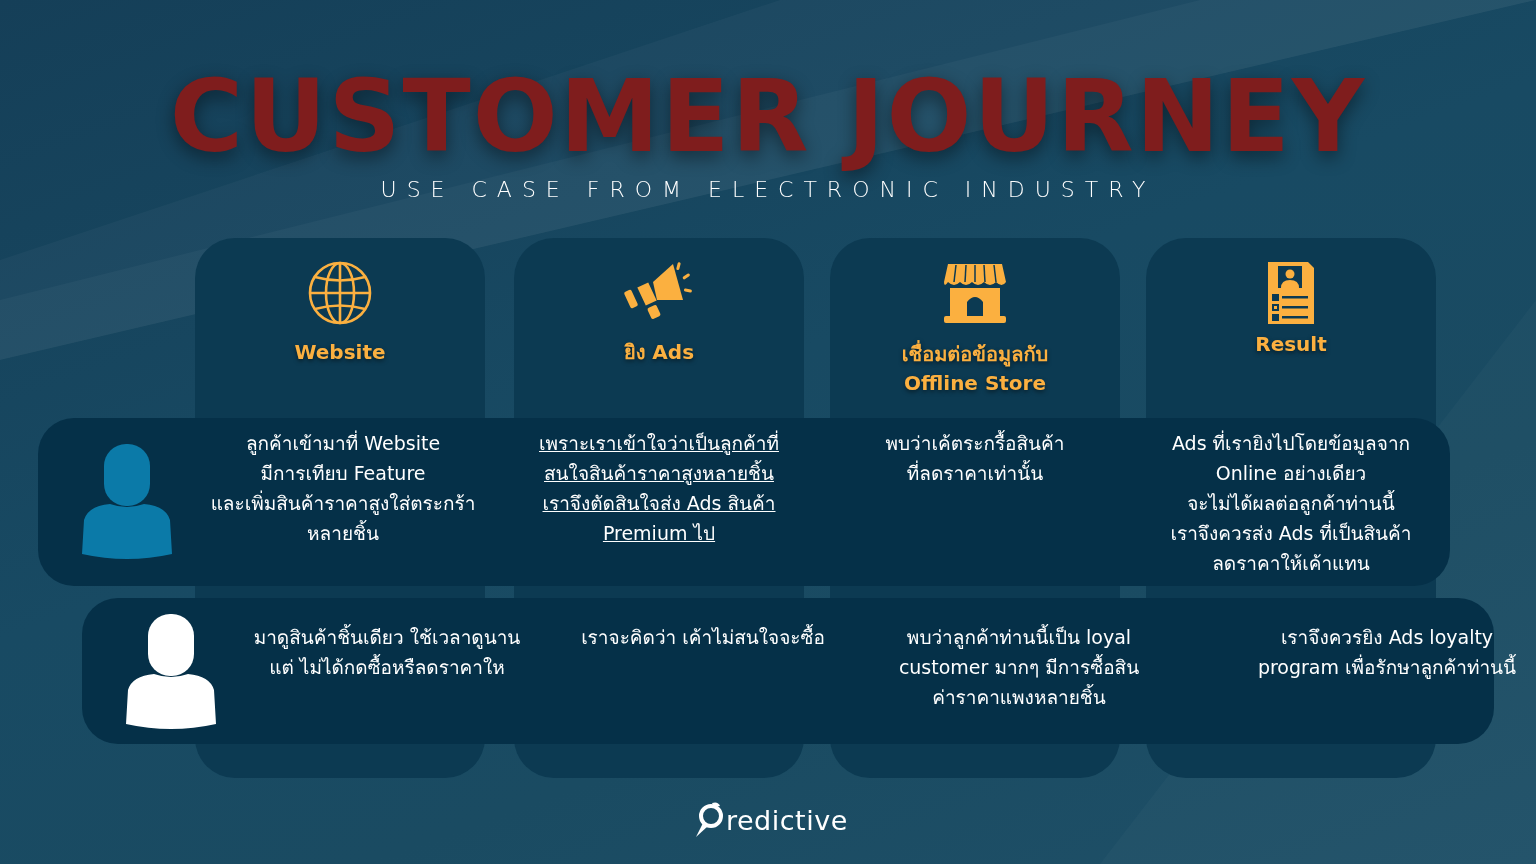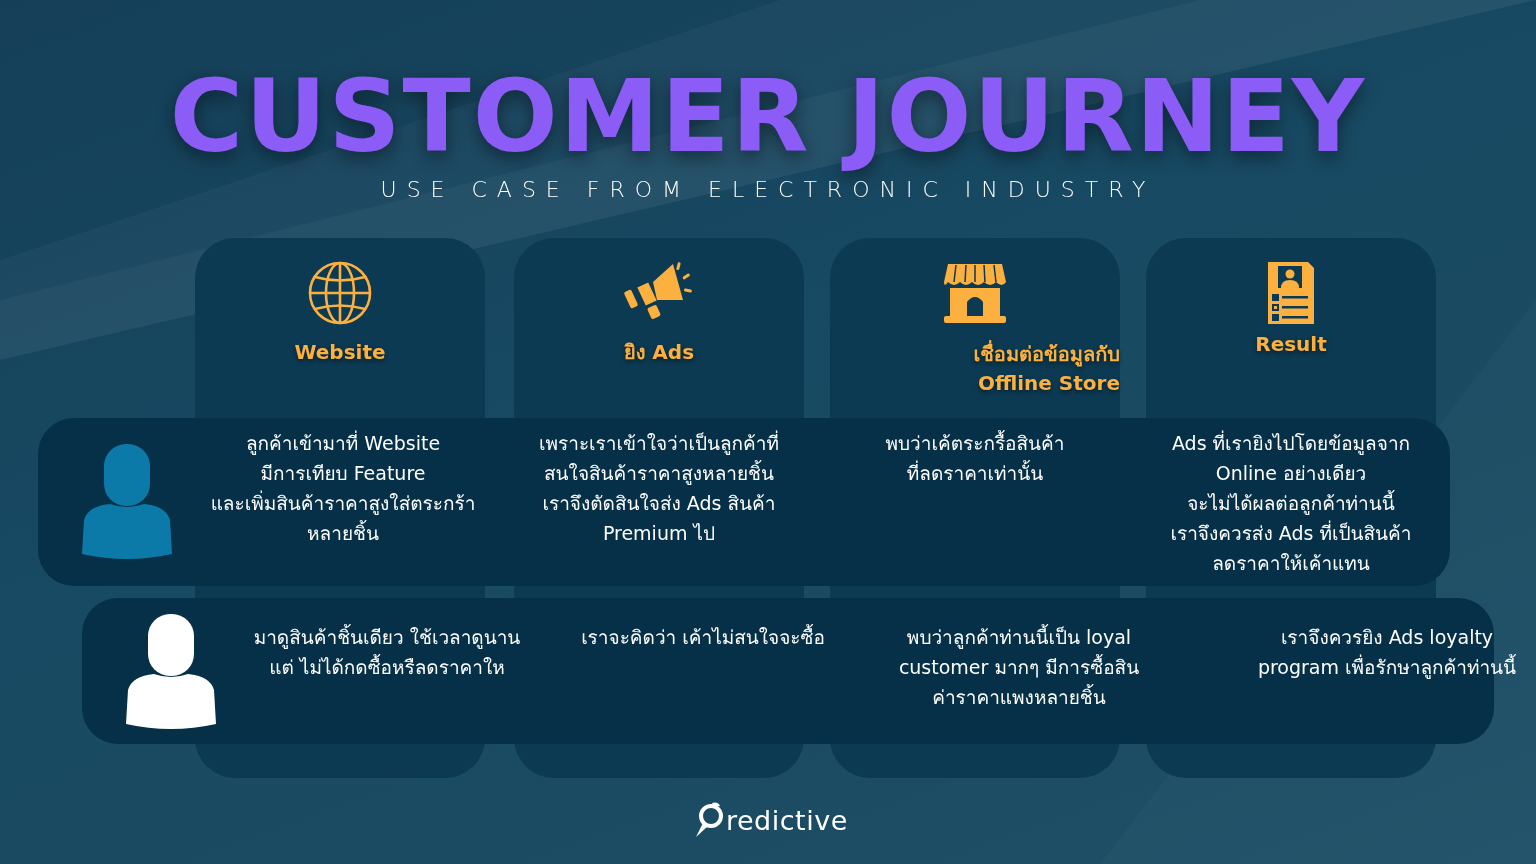--- a/index.html
+++ b/index.html
@@ -14,21 +14,21 @@
     position:absolute; left:0; top:0; width:1536px; height:864px;
     pointer-events:none;
   }
   .title {
     position:absolute; left:0; width:1536px; top:62px;
     text-align:center;
     font-family: "DejaVu Sans", sans-serif;
     font-weight:bold;
     font-size:100px; line-height:110px;
     letter-spacing:2px;
-    color:#8b5cf6;
+    color:#7f1d1d;
     text-shadow: 0 6px 18px rgba(0,0,0,0.45);
   }
   .subtitle {
     position:absolute; left:0; width:1536px; top:176px;
     text-align:center;
     font-family: "DejaVu Sans", sans-serif;
     font-size:22px; line-height:28px;
     letter-spacing:10px;
     color:#ffffff;
     font-weight:300;
@@ -116,21 +116,21 @@
       <rect x="2" y="56" width="62" height="7" rx="2"></rect>
       <g stroke="#0c3a52" stroke-width="1.5">
         <line x1="14" y1="5" x2="12" y2="22"></line>
           <line x1="24" y1="5" x2="23" y2="22"></line>
         <line x1="33" y1="5" x2="33" y2="22"></line>
           <line x1="42" y1="5" x2="43" y2="22"></line>
         <line x1="52" y1="5" x2="54" y2="22"></line>
       </g>
     </svg>
   </div>
-  <div class="col-label" style="top:102px;text-align:right;">
+  <div class="col-label" style="top:102px;">
     <div>เชื่อมต่อข้อมูลกับ</div>
     <div>Offline Store</div>
   </div>
 </div>
 
 <div class="col" style="left:1146px;">
   <div class="col-icon" style="top:20px;">
     <svg width="50" height="66" viewBox="0 0 50 66" fill="#fbb040">
       <path d="M2 2 H42 L48 8 V64 H2 Z"></path>
       <rect x="12" y="6" width="24" height="22" fill="#0c3a52"></rect>
@@ -156,21 +156,21 @@
   <svg class="avatar" style="top:24px;" width="94" height="120" viewBox="0 0 94 120">
     <rect x="24" y="2" width="46" height="62" rx="22" fill="#0b7aa8"></rect>
     <path d="M4 78 Q8 64 30 62 Q47 68 64 62 Q86 64 90 78 L92 112 Q47 122 2 112 Z" fill="#0b7aa8"></path>
   </svg>
   <div class="cell" style="left:155px; top:10px;">
     <div>ลูกค้าเข้ามาที่ Website</div>
     <div>มีการเทียบ Feature</div>
     <div>และเพิ่มสินค้าราคาสูงใส่ตระกร้า</div>
     <div>หลายชิ้น</div>
   </div>
-  <div class="cell" style="left:471px; top:10px;">
+  <div class="cell" style="left:471px; top:10px;text-decoration:underline;">
     <div>เพราะเราเข้าใจว่าเป็นลูกค้าที่</div>
     <div>สนใจสินค้าราคาสูงหลายชิ้น</div>
     <div>เราจึงตัดสินใจส่ง Ads สินค้า</div>
     <div>Premium ไป</div>
   </div>
   <div class="cell" style="left:787px; top:10px;">
     <div>พบว่าเค้ตระกรื้อสินค้า</div>
     <div>ที่ลดราคาเท่านั้น</div>
   </div>
   <div class="cell" style="left:1100px; top:10px; width:306px;">

